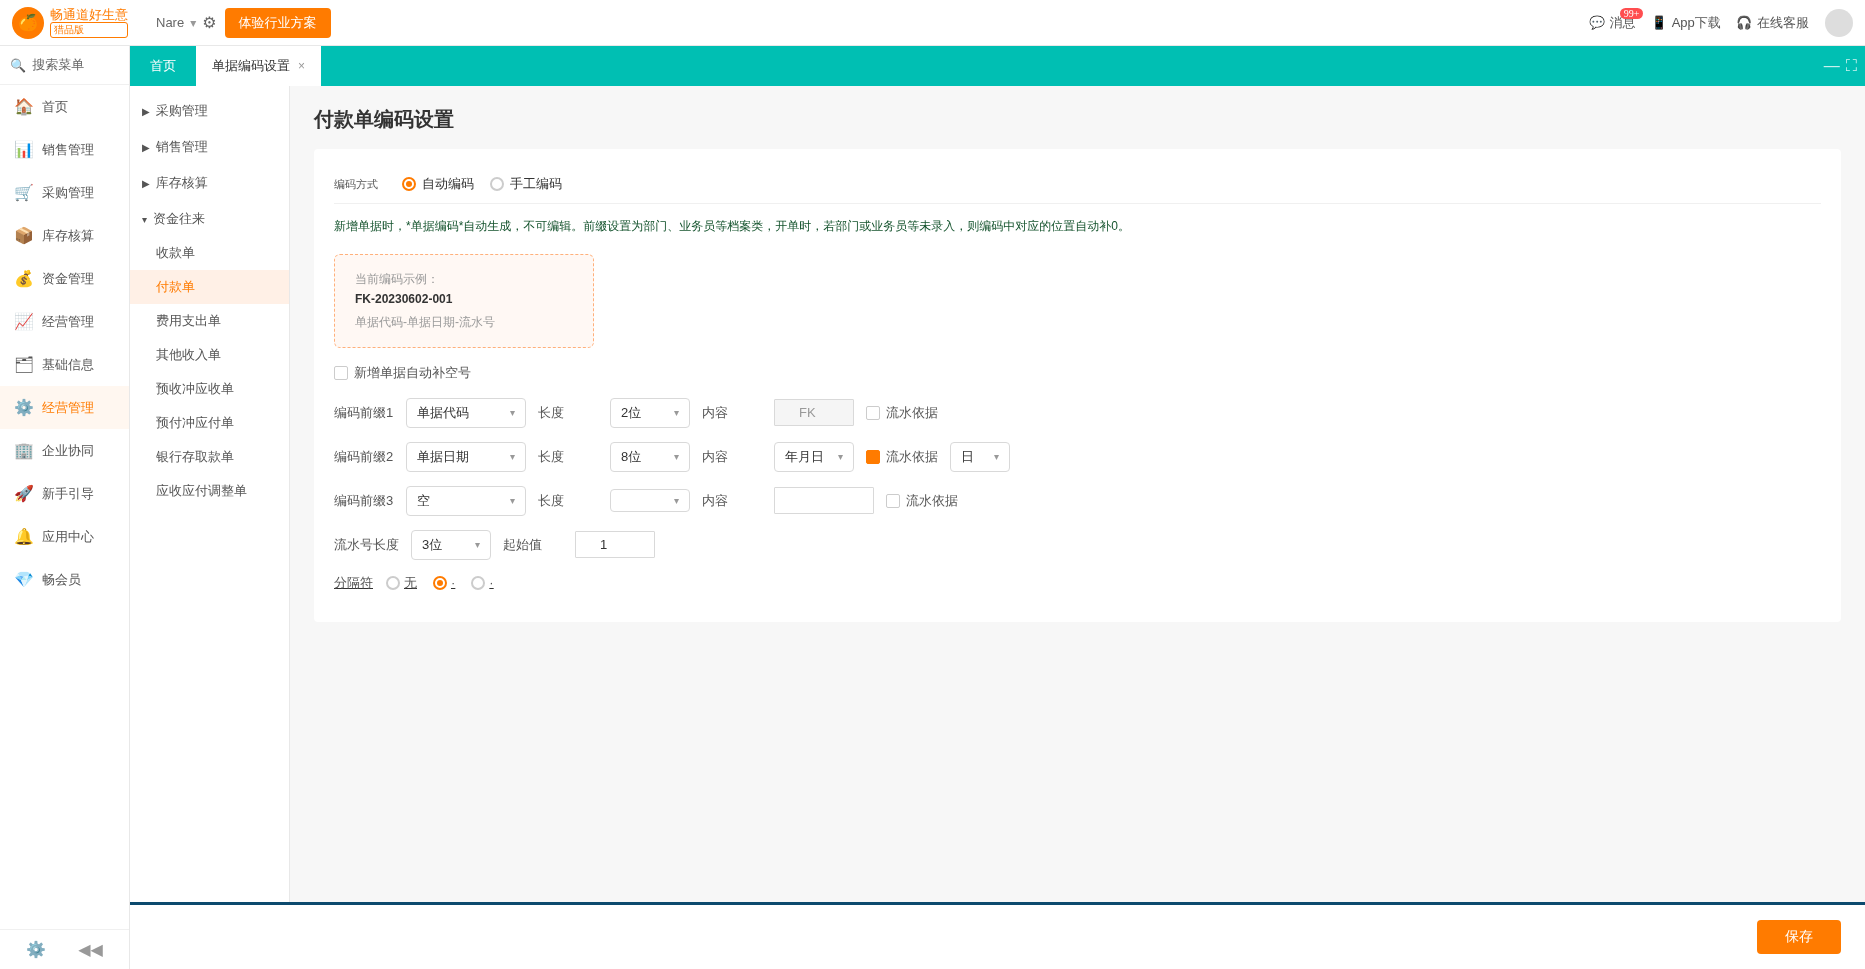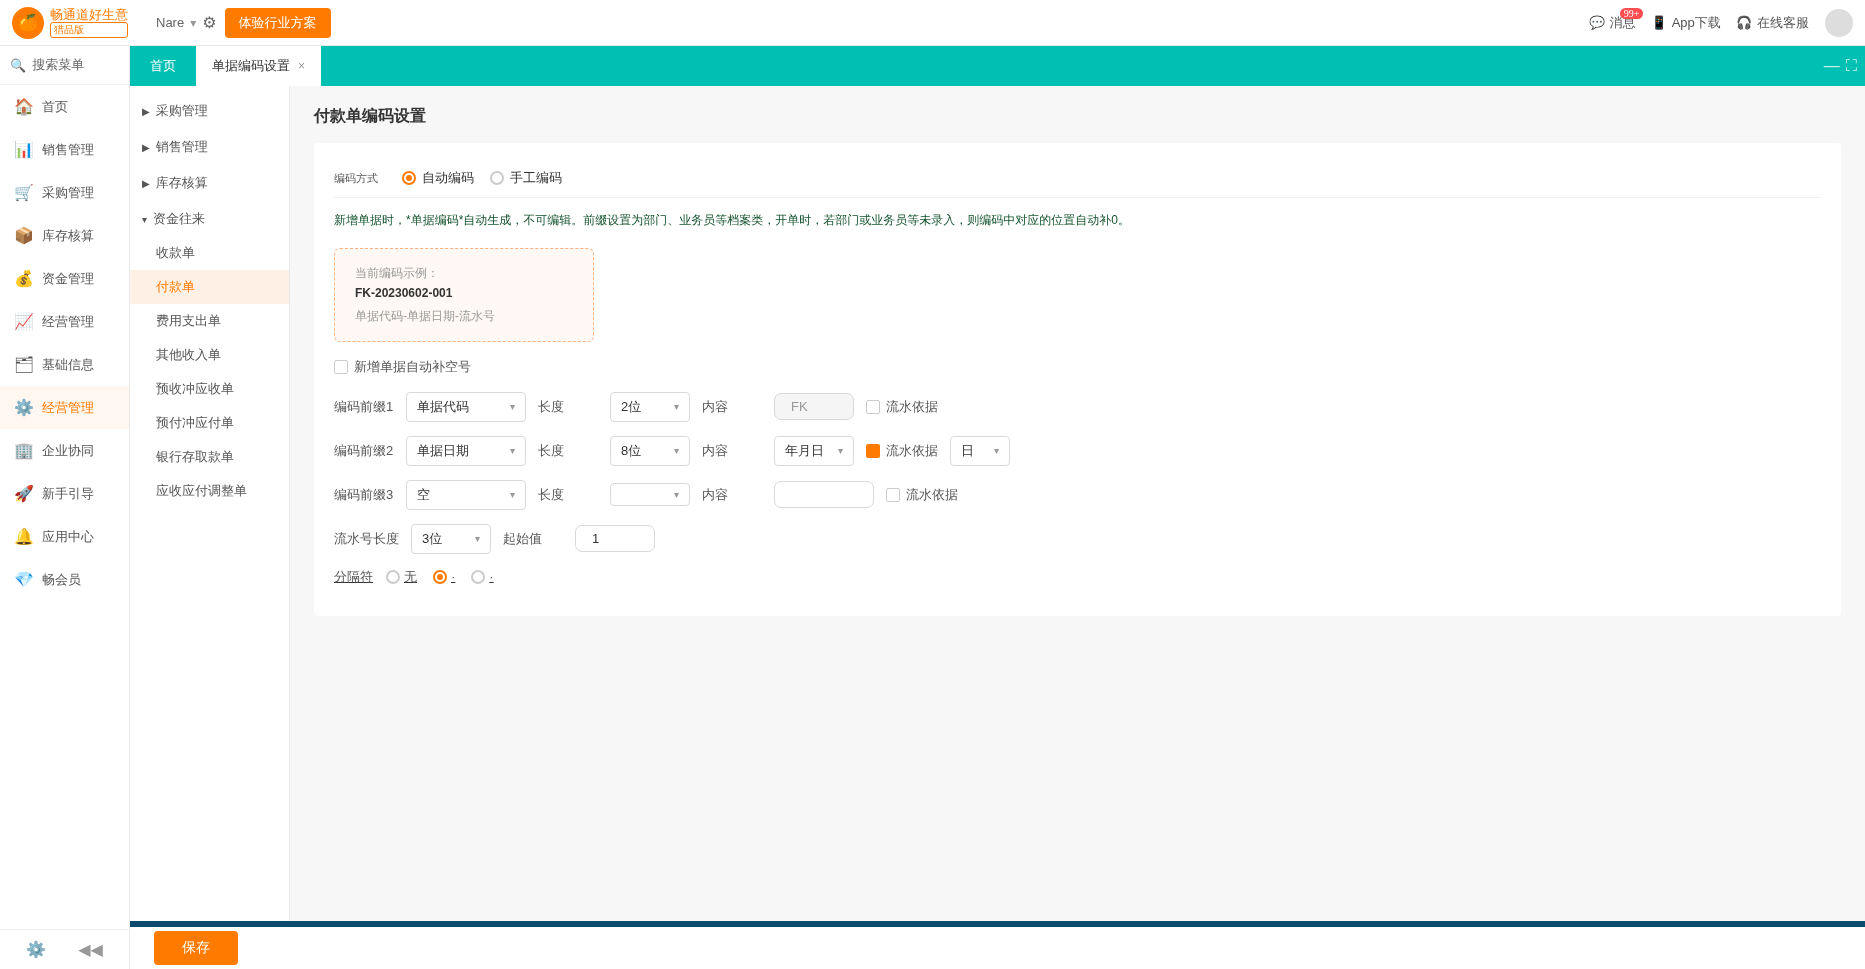--- a/index.html
+++ b/index.html
@@ -45,21 +45,21 @@
     .content-wrapper { display: flex; gap: 0; height: 100%; overflow: hidden; }
     .left-nav { width: 160px; background: #fff; flex-shrink: 0; padding: 8px 0; border-right: 1px solid #e8e8e8; overflow-y: auto; }
     .left-nav-group { margin-bottom: 2px; }
     .left-nav-group-title { display: flex; align-items: center; padding: 8px 12px; font-size: 13px; color: #555; cursor: pointer; }
     .left-nav-group-title .arrow { font-size: 10px; margin-right: 6px; }
     .left-nav-sub-item { padding: 8px 12px 8px 26px; font-size: 13px; color: #555; cursor: pointer; }
     .left-nav-sub-item.active { background: #fff0e6; color: #ff7b00; font-weight: 500; }
 
     
     .form-area { flex: 1; overflow-y: auto; padding: 20px 24px; background: #f7f7f7; }
-    .page-title { font-size: 16px; font-weight: 600; color: #333; margin-bottom: 16px; }
+    .page-title { font-size: 20px; font-weight: 600; color: #333; margin-bottom: 16px; }
 
     
     .section-card { background: #fff; border-radius: 4px; padding: 16px 20px; margin-bottom: 16px; }
     .encoding-type { display: flex; align-items: center; gap: 16px; padding: 10px 0; border-bottom: 1px solid #f0f0f0; margin-bottom: 12px; }
     .encoding-label { font-size: 11px; color: #555; margin-right: 8px; }
     .radio-group { display: flex; align-items: center; gap: 16px; }
     .radio-item { display: flex; align-items: center; gap: 6px; cursor: pointer; font-size: 13px; color: #333; }
     .radio-circle { width: 14px; height: 14px; border-radius: 50%; border: 2px solid #ccc; display: flex; align-items: center; justify-content: center; }
     .radio-circle.checked { border-color: #ff7b00; }
     .radio-dot { width: 6px; height: 6px; background: #ff7b00; border-radius: 50%; }
@@ -74,36 +74,36 @@
 
     
     .checkbox-row { display: flex; align-items: center; gap: 6px; margin-bottom: 16px; font-size: 13px; color: #555; cursor: pointer; }
     .checkbox { width: 14px; height: 14px; border: 1.5px solid #ccc; border-radius: 2px; display: flex; align-items: center; justify-content: center; }
 
     
     .form-row { display: flex; align-items: center; gap: 12px; margin-bottom: 14px; flex-wrap: wrap; }
     .form-field-label { font-size: 13px; color: #555; min-width: 60px; }
     .form-select { display: flex; align-items: center; border: 1px solid #d9d9d9; border-radius: 4px; padding: 5px 10px; background: #fff; cursor: pointer; font-size: 13px; color: #333; min-width: 100px; gap: 8px; }
     .form-select-arrow { color: #999; font-size: 10px; margin-left: auto; }
-    .form-input { border: 1px solid #d9d9d9; border-radius: 7px; padding: 5px 16px; font-size: 13px; color: #333; min-width: 60px; outline: none; background: #fff; }
+    .form-input { border: 1px solid #d9d9d9; border-radius: 1px; padding: 5px 24px; font-size: 13px; color: #333; min-width: 60px; outline: none; background: #fff; }
     .form-input.readonly { background: #f5f5f5; color: #999; }
 
     
     .flow-checkbox { display: flex; align-items: center; gap: 6px; font-size: 13px; color: #555; cursor: pointer; }
     .flow-cb { width: 14px; height: 14px; border: 1.5px solid #ccc; border-radius: 2px; }
     .flow-cb.checked { background: #ff7b00; border-color: #ff7b00; }
 
     
     .separator-row { display: flex; align-items: center; gap: 12px; margin-bottom: 14px; text-decoration: underline; }
     .sep-label { font-size: 13px; color: #555; min-width: 40px; }
     .sep-options { display: flex; align-items: center; gap: 16px; }
     .sep-option { display: flex; align-items: center; gap: 4px; font-size: 13px; color: #555; cursor: pointer; }
 
     
-    .bottom-bar { height: 48px; background: #fff; border-top: 6px solid #0c4a6e; display: flex; align-items: center; justify-content: flex-start; padding: 0 24px; flex-shrink: 0; }
+    .bottom-bar { height: 67px; background: #fff; border-top: 3px solid #0c4a6e; display: flex; align-items: center; justify-content: flex-end; padding: 0 24px; flex-shrink: 0; }
     .save-btn { background: #ff7b00; color: #fff; border: none; border-radius: 4px; padding: 8px 28px; font-size: 14px; cursor: pointer; }
 
     
     .tab-bar-wrapper { background: #00bfb3; height: 40px; display: flex; align-items: stretch; flex-shrink: 0; }
     .tab-home { display: flex; align-items: center; padding: 0 20px; color: #fff; font-size: 13px; cursor: pointer; }
     .tab-active { display: flex; align-items: center; padding: 0 16px; background: #fff; color: #333; font-size: 13px; cursor: pointer; gap: 8px; }
     .tab-close-icon { color: #999; font-size: 12px; cursor: pointer; }
     .tab-right-icons { margin-left: auto; display: flex; align-items: center; padding-right: 8px; gap: 6px; }
     .tab-right-icon { color: rgba(255,255,255,0.8); font-size: 16px; cursor: pointer; }
   </style>

